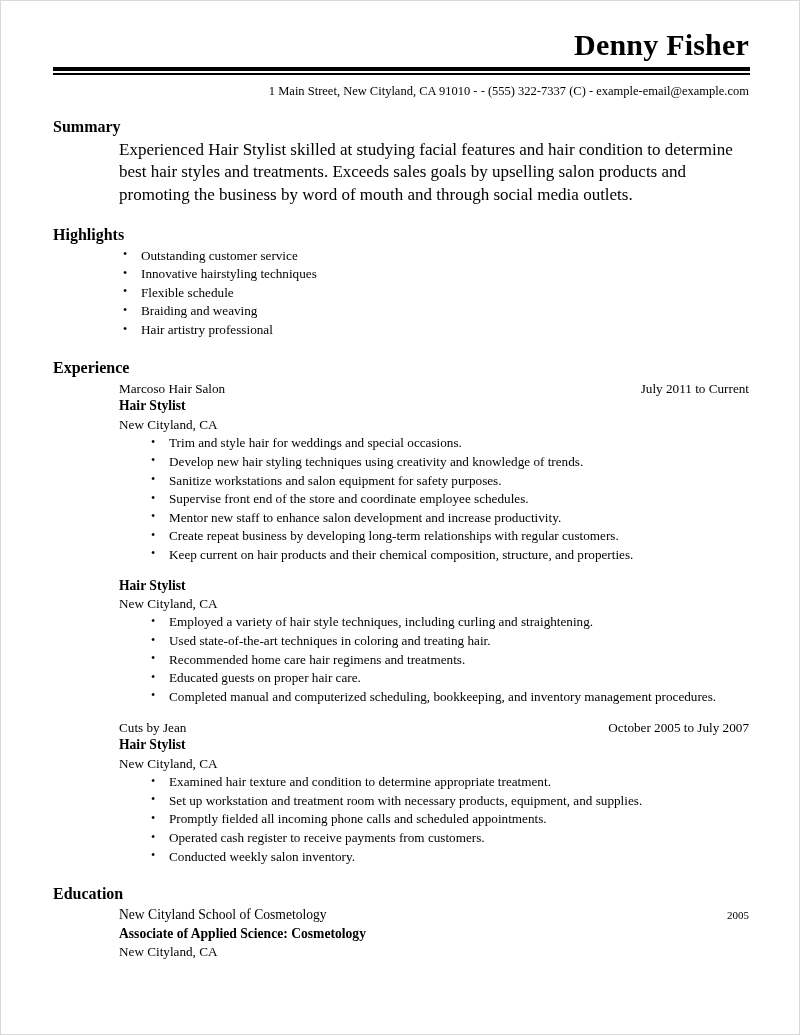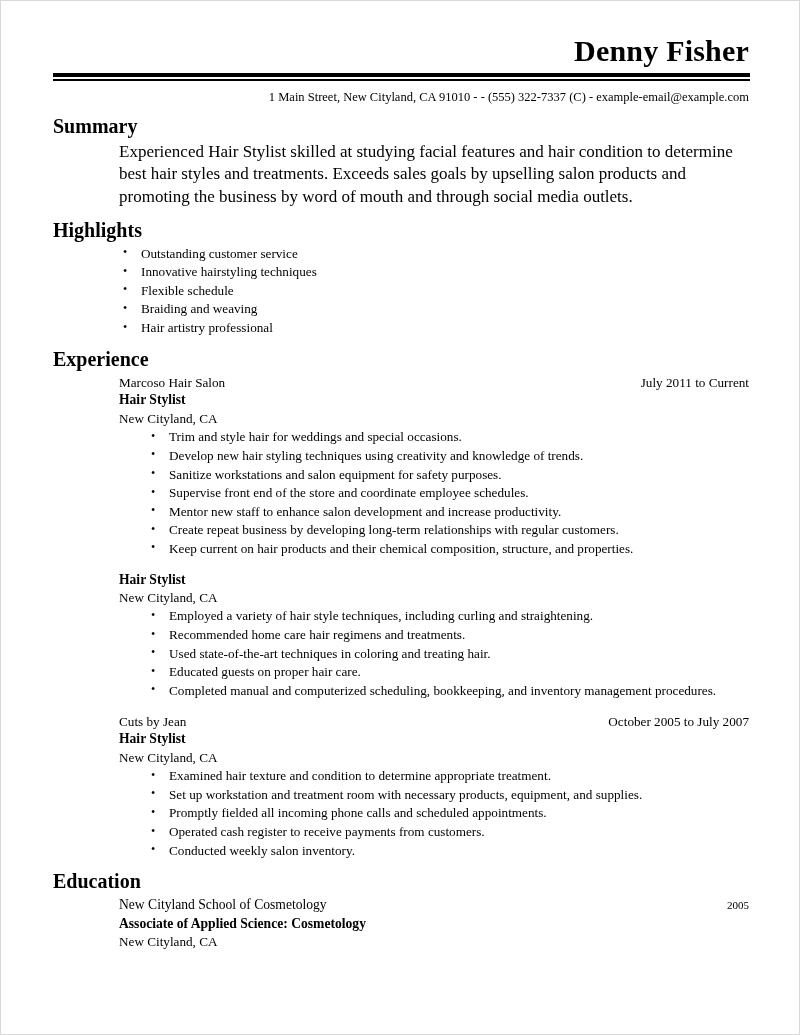--- a/index.html
+++ b/index.html
@@ -14,21 +14,21 @@
     background: #ffffff;
     box-sizing: border-box;
     border: 1px solid #d9d9d9;
     overflow: hidden;
     font-family: "Liberation Serif", "DejaVu Serif", serif;
     color: #000000;
   }
   .inner {
     position: absolute;
     left: 52px;
-    top: 6px;
+    top: 0;
     width: 697px;
   }
 
   
   .name {
     text-align: right;
     font-size: 30px;
     font-weight: bold;
     line-height: 1.05;
     letter-spacing: 0.2px;
@@ -57,24 +57,25 @@
     margin-top: 8px;
     padding-right: 1px;
     white-space: nowrap;
   }
 
   
   .section {
     margin-top: 9px;
   }
   .section-title {
-    font-size: 20px;
+    font-size: 16px;
     font-weight: bold;
     line-height: 1.25;
     margin-bottom: 2px;
+    margin-top: 18px;
   }
   .section-body {
     padding-left: 66px;
   }
   .para {
     font-size: 17px;
     line-height: 1.33;
     text-align: left;
   }
 
@@ -237,22 +238,22 @@
             <li>Create repeat business by developing long-term relationships with regular customers.</li>
             <li>Keep current on hair products and their chemical composition, structure, and properties.</li>
           </ul>
         </div>
 
         <div class="job">
           <div class="job-title">Hair Stylist</div>
           <div class="job-location">New Cityland, CA</div>
           <ul class="bullets">
             <li>Employed a variety of hair style techniques, including curling and straightening.</li>
+            <li>Used state-of-the-art techniques in coloring and treating hair.</li>
             <li>Recommended home care hair regimens and treatments.</li>
-            <li>Used state-of-the-art techniques in coloring and treating hair.</li>
             <li>Educated guests on proper hair care.</li>
             <li>Completed manual and computerized scheduling, bookkeeping, and inventory management procedures.</li>
           </ul>
         </div>
 
         <div class="job">
           <div class="job-head">
             <div class="job-company">Cuts by Jean</div>
             <div class="job-dates">October 2005 to July 2007</div>
           </div>

